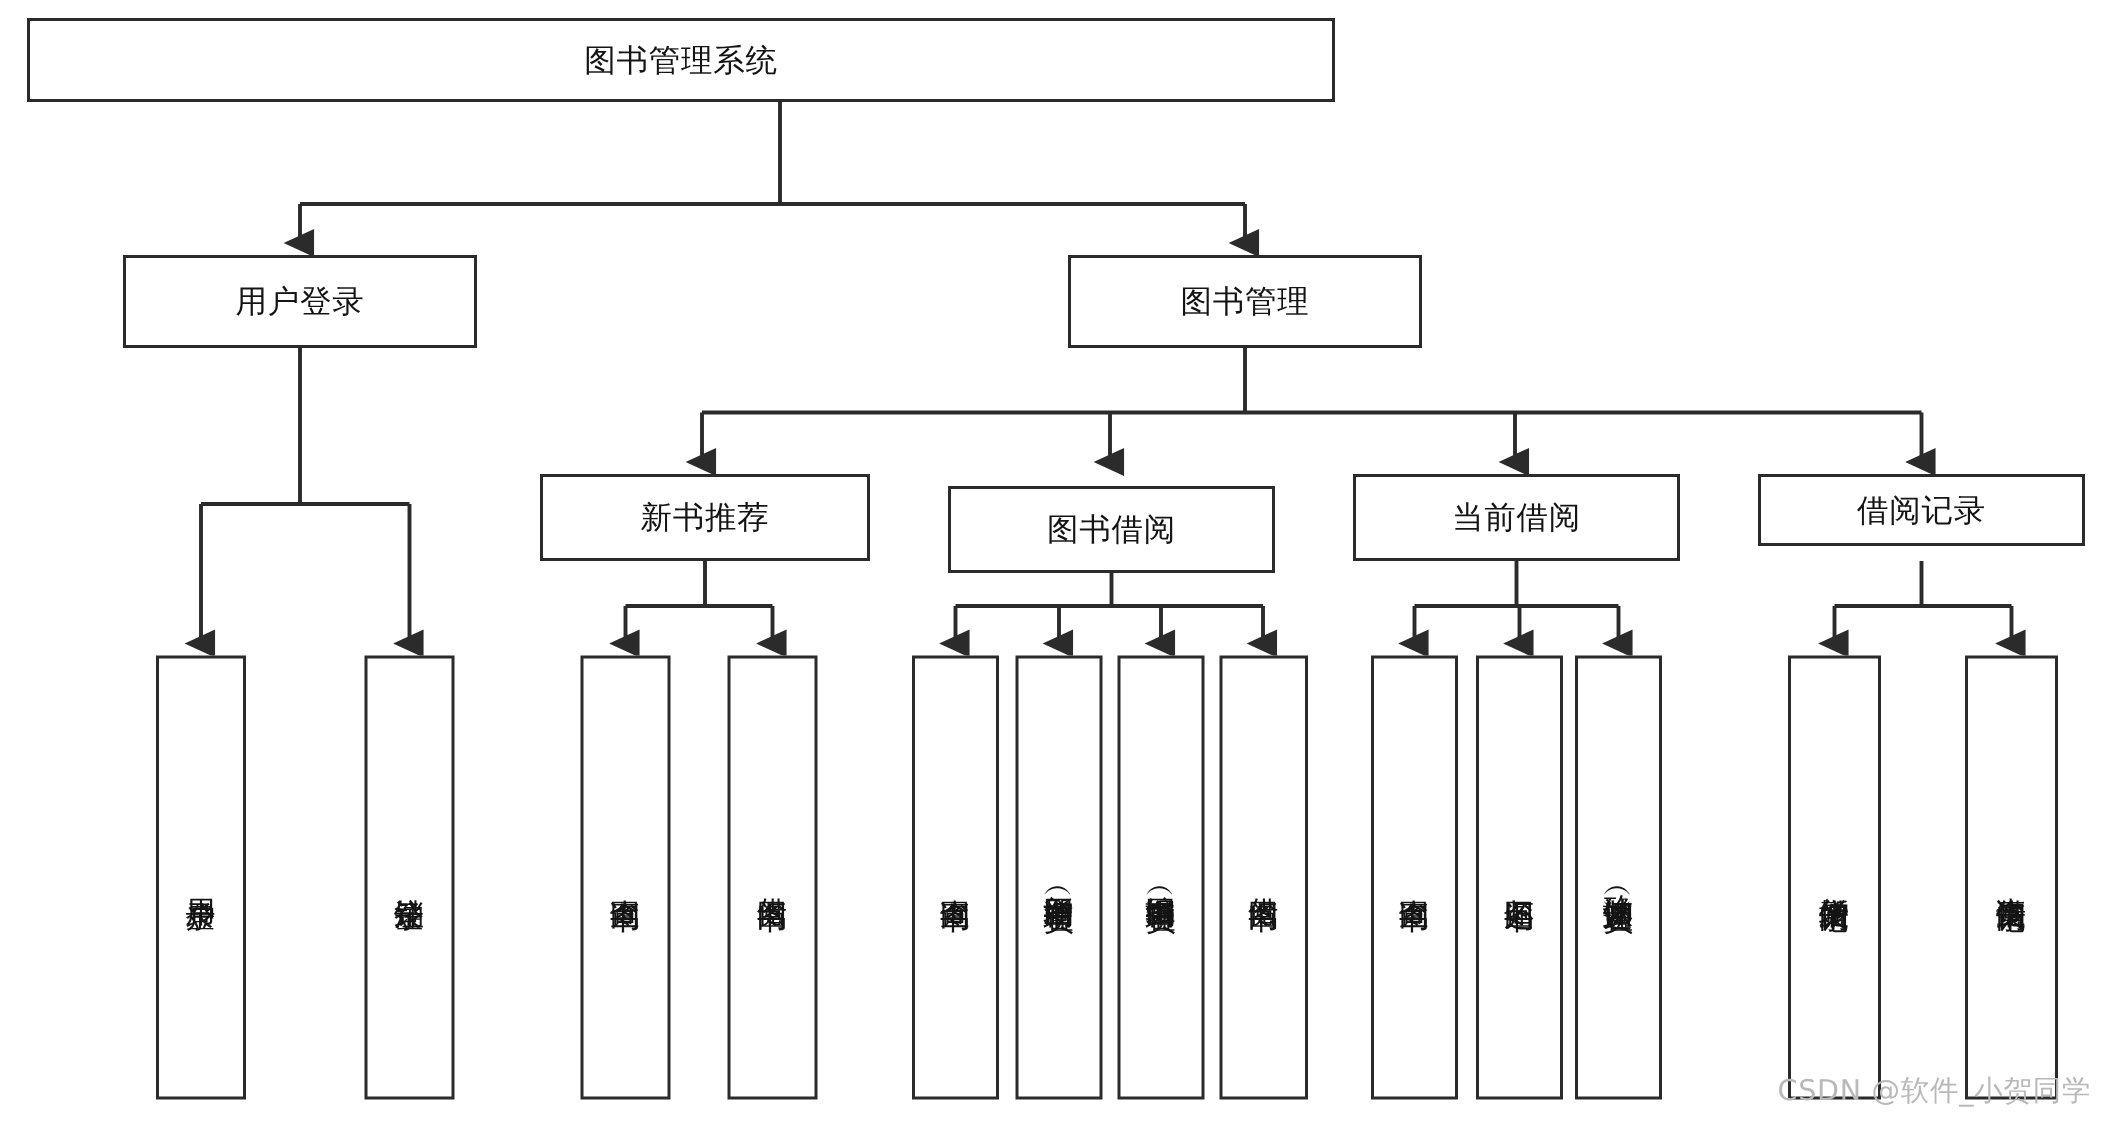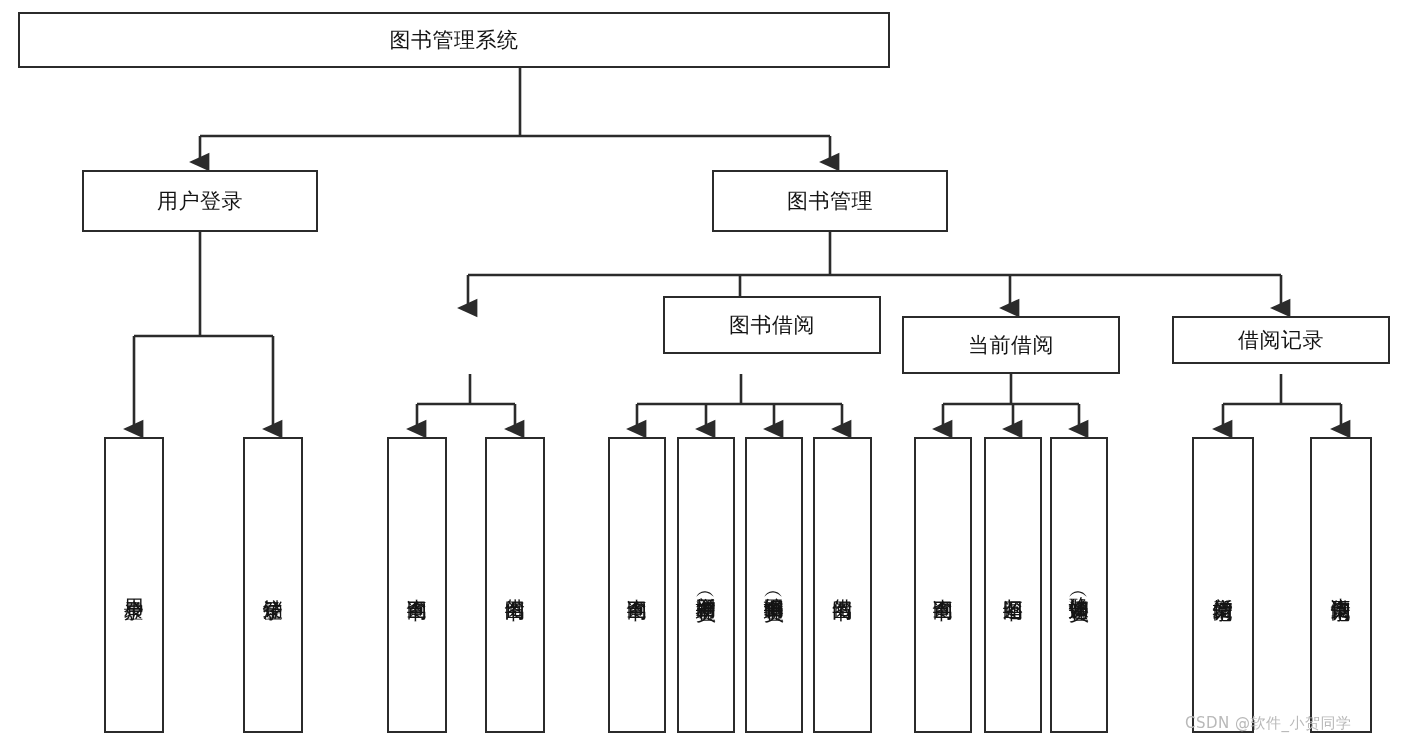--- a/index.html
+++ b/index.html
@@ -55,21 +55,21 @@
     letter-spacing: 1px;
     white-space: normal;
     max-height: 270px;
     text-align: center;
   }
   .node.leaf.tall .node-label {
     max-height: 285px;
   }
   .watermark {
     position: absolute;
-    font-size: 15px;
+    font-size: 19px;
     color: #b9b9b9;
     white-space: nowrap;
     letter-spacing: 0.5px;
     user-select: none;
   }
 </style>
 </head>
 <body>
 
 <div id="diagram-root">
@@ -129,21 +129,24 @@
     <span class="node-label">图书管理系统</span>
   </div>
 
   <div class="node" id="node-l2-0" style="left: 82px; top: 170px; width: 236px; height: 62px;">
     <span class="node-label">用户登录</span>
   </div>
   <div class="node" id="node-l2-1" style="left: 712px; top: 170px; width: 236px; height: 62px; justify-content: center;">
     <span class="node-label">图书管理</span>
   </div>
 
-  <div class="node" id="node-l3-1" style="left: 632px; top: 296px; width: 218px; height: 58px; margin-left: 31px;">
+  <div class="node" id="node-l3-0" style="left: 360px; top: 316px; width: 220px; height: 58px;">
+    <span class="node-label">新书推荐</span>
+  </div>
+  <div class="node" id="node-l3-1" style="left: 632px; top: 324px; width: 218px; height: 58px;">
     <span class="node-label">图书借阅</span>
   </div>
   <div class="node" id="node-l3-2" style="left: 902px; top: 316px; width: 218px; height: 58px;">
     <span class="node-label">当前借阅</span>
   </div>
   <div class="node" id="node-l3-3" style="left: 1172px; top: 316px; width: 218px; height: 48px;">
     <span class="node-label">借阅记录</span>
   </div>
 
   <div class="node leaf" id="node-leaf-0" style="left: 104px; top: 437px; width: 60px; height: 296px;">

